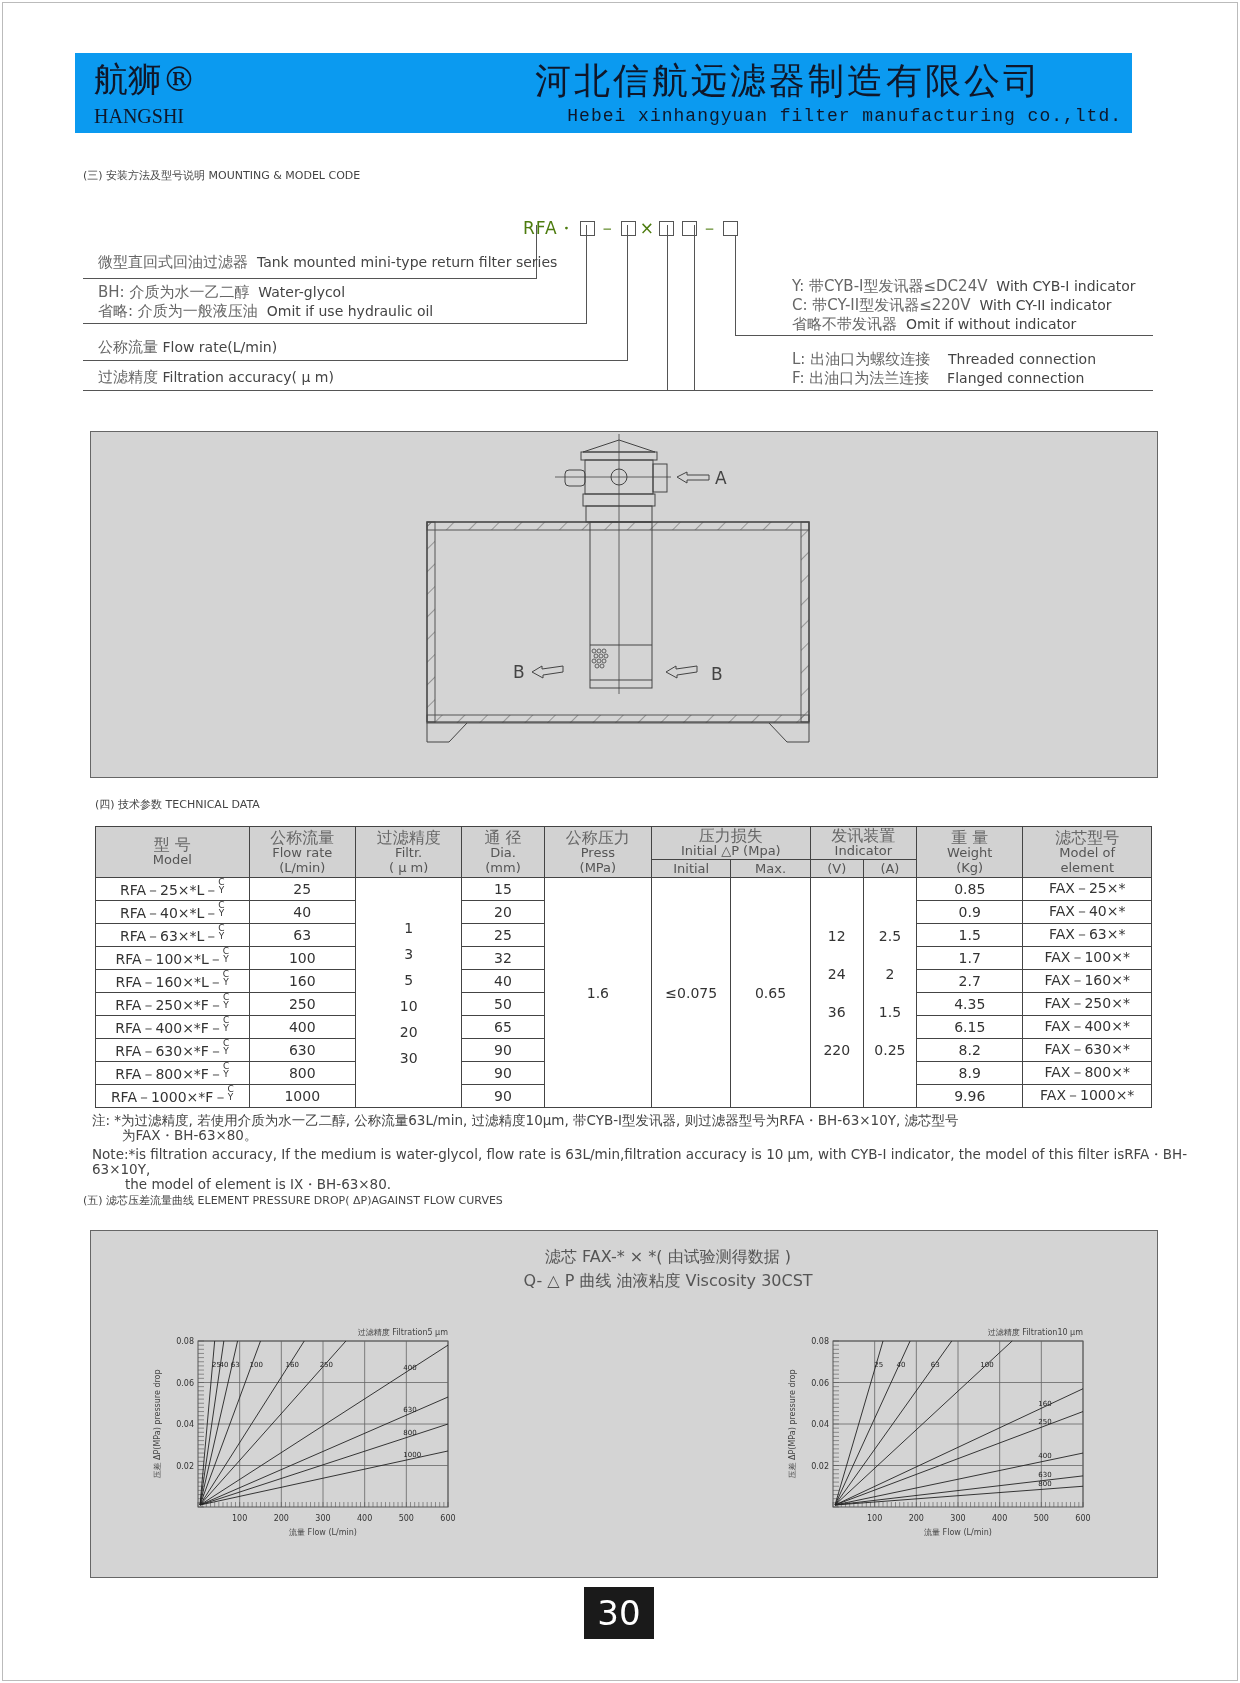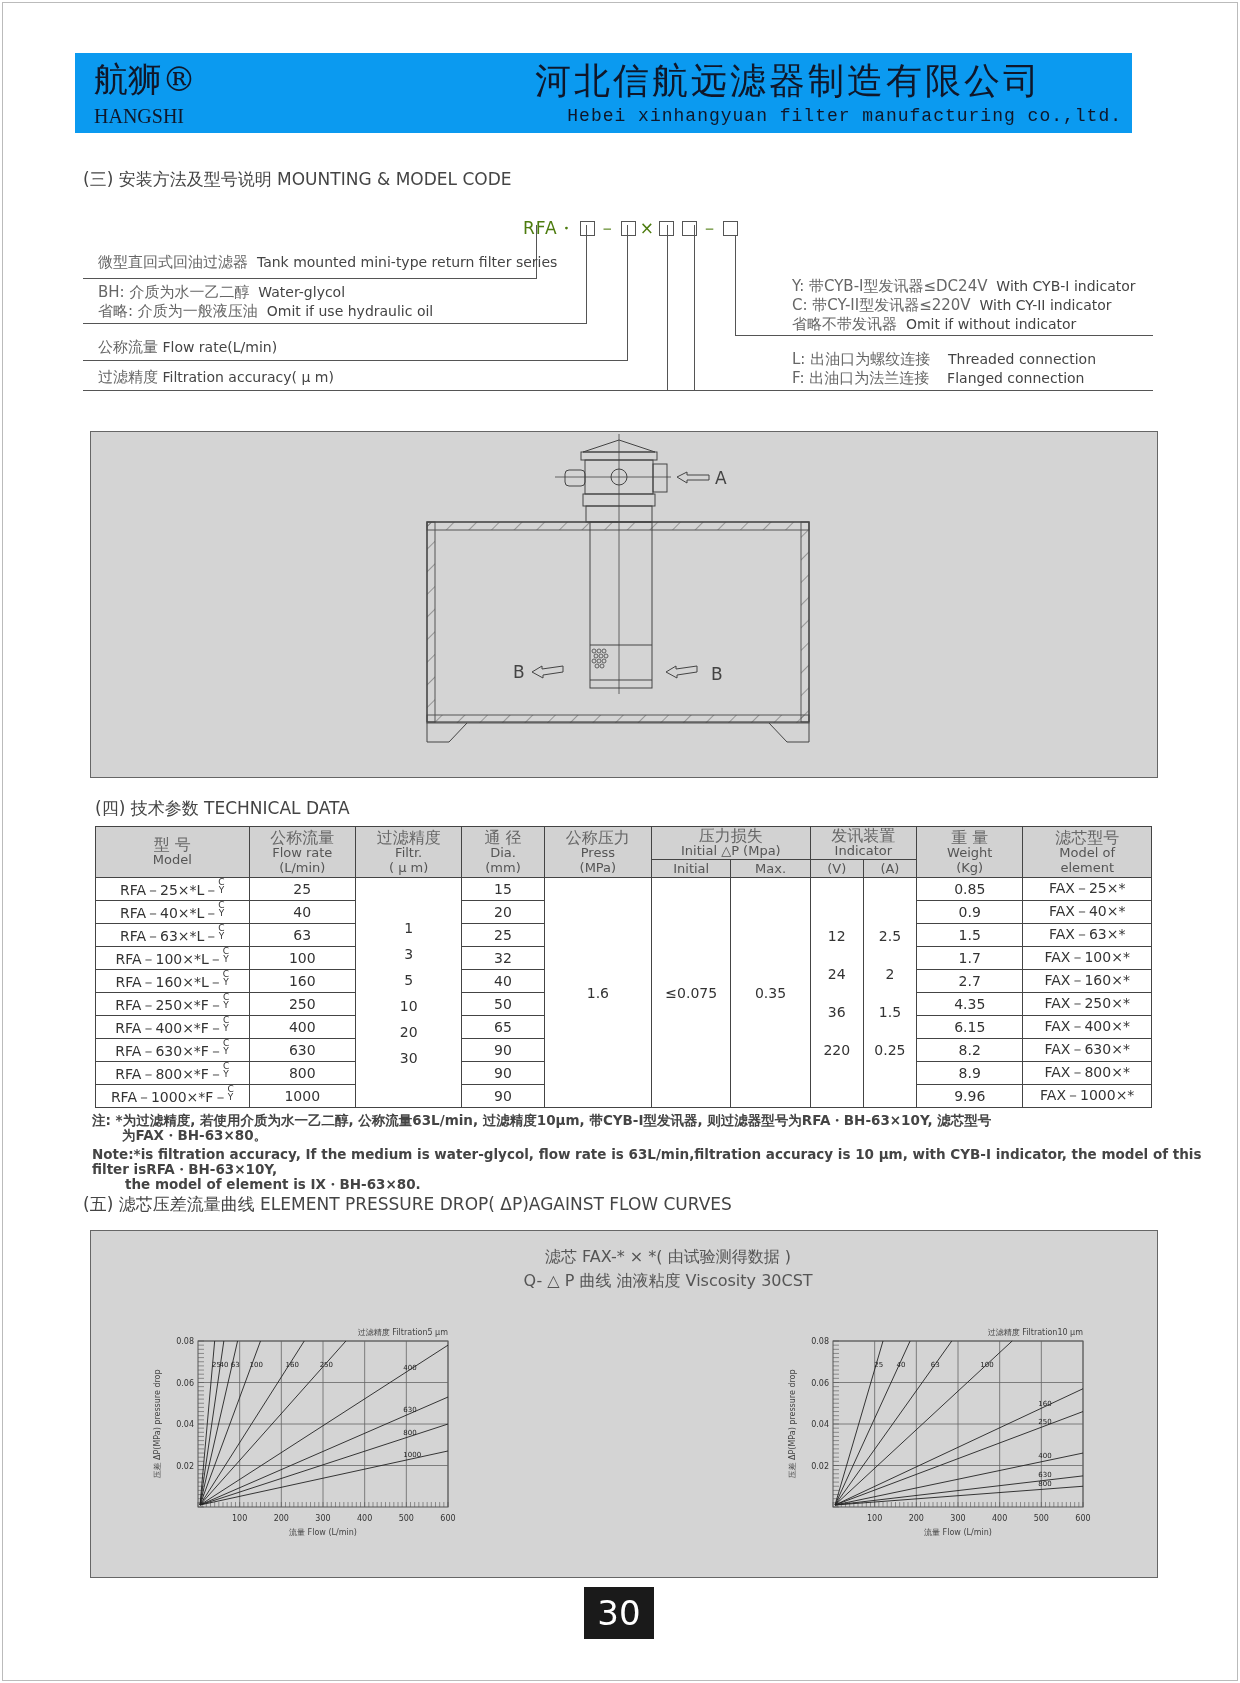--- a/index.html
+++ b/index.html
@@ -6,42 +6,42 @@
   body { width: 1240px; height: 1683px; background: #ffffff; font-family: "DejaVu Sans", sans-serif; color: #333; position: relative; overflow: hidden; }
   .page-border { position: absolute; left: 2px; top: 2px; width: 1236px; height: 1679px; border: 1px solid #bbb; }
 
   
   .banner { position: absolute; left: 75px; top: 53px; width: 1057px; height: 80px; background: #0b9af0; color: #0f172a; }
   .banner .brand-cn { position: absolute; left: 19px; top: 4px; font-family: "DejaVu Serif", serif; font-size: 34px; }
   .banner .brand-en { position: absolute; left: 19px; top: 52px; font-family: "Liberation Serif", serif; font-size: 20px; }
   .banner .company-cn { position: absolute; right: 90px; top: 4px; font-family: "DejaVu Serif", serif; font-size: 36px; letter-spacing: 3px; }
   .banner .company-en { position: absolute; right: 10px; top: 53px; font-family: "Liberation Mono", monospace; font-size: 18px; letter-spacing: 1px; }
 
-  .section-title { position: absolute; font-size: 17px; color: #444; }
+  .section-title { position: absolute; font-size: 11px; color: #444; }
 
   
   .code-line { position: absolute; font-size: 17px; color: #4d7c0f; letter-spacing: 1px; margin-top: 12px; }
   .code-line .box { display: inline-block; width: 15px; height: 15px; border: 1px solid #555; vertical-align: -2px; margin: 0 4px; }
   .mc-label { position: absolute; font-size: 14px; color: #444; line-height: 19px; white-space: nowrap; }
   .mc-label .cn { color: #666; font-size: 15px; }
   .hline { position: absolute; height: 1px; background: #555; }
   .vline { position: absolute; width: 1px; background: #555; }
 
   
   .diagram-box { position: absolute; left: 90px; top: 431px; width: 1068px; height: 347px; background: #d4d4d4; border: 1px solid #666; }
 
   
   .tech-table { position: absolute; left: 95px; top: 826px; width: 1057px; border-collapse: collapse; font-size: 14px; color: #333; background: #fff; }
   .tech-table th { background: #d2d2d2; font-weight: normal; color: #555; font-size: 13px; line-height: 15px; border: 1px solid #444; padding: 1px 10px; }
   .tech-table th .cn { font-size: 16px; color: #666; display: block; }
   .tech-table td { border: 1px solid #444; text-align: center; height: 22px; padding: 0 2px; white-space: nowrap; }
   .tech-table td.merged { font-size: 14px; line-height: 26px; vertical-align: middle; }
   .tech-table sup.cy { font-size: 9px; line-height: 8px; display: inline-block; vertical-align: 2px; text-align: center; }
 
-  .note { position: absolute; left: 92px; font-size: 13.5px; color: #444; line-height: 15px; font-weight: bold; }
+  .note { position: absolute; left: 92px; font-size: 13.5px; color: #444; line-height: 15px; }
 
   
   .chart-box { position: absolute; left: 90px; top: 1230px; width: 1068px; height: 348px; background: #d4d4d4; border: 1px solid #666; padding-left: 44px; }
   .chart-title { position: absolute; width: 100%; text-align: center; font-size: 16px; color: #555; }
   .chart-svg { position: absolute; }
 
   .page-num { position: absolute; left: 584px; top: 1587px; width: 70px; height: 52px; background: #1a1a1a; color: #fff; font-size: 34px; text-align: center; line-height: 52px; }
 </style>
 </head>
 <body>
@@ -188,21 +188,21 @@
         <div>1</div>
           <div>3</div>
           <div>5</div>
           <div>10</div>
           <div>20</div>
           <div>30</div>
       </td>
       <td>15</td>
       <td rowspan="10" class="merged">1.6</td>
       <td rowspan="10" class="merged">≤0.075</td>
-      <td rowspan="10" class="merged">0.35</td>
+      <td rowspan="10" class="merged">0.65</td>
       <td rowspan="10" class="merged" style="line-height:38px;">
         <div>12</div>
           <div>24</div>
           <div>36</div>
           <div>220</div>
       </td>
       <td rowspan="10" class="merged" style="line-height:38px;">
         <div>2.5</div>
           <div>2</div>
           <div>1.5</div>

